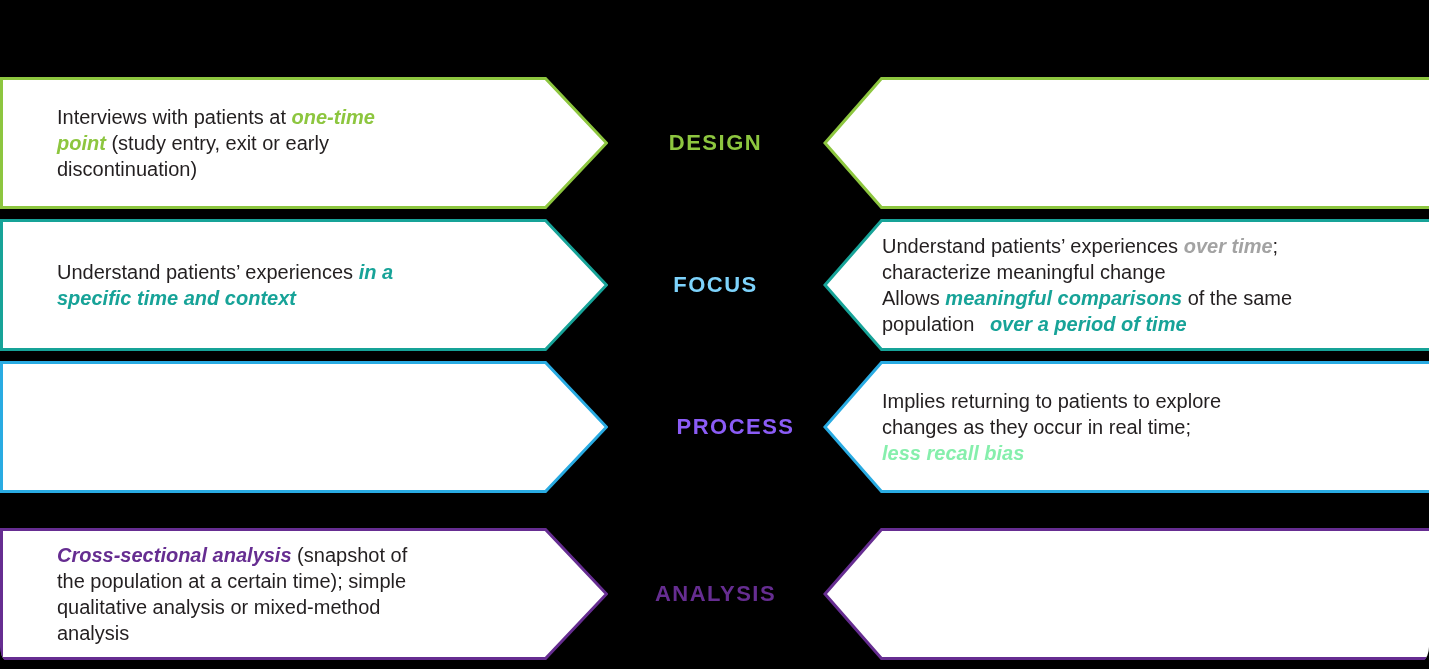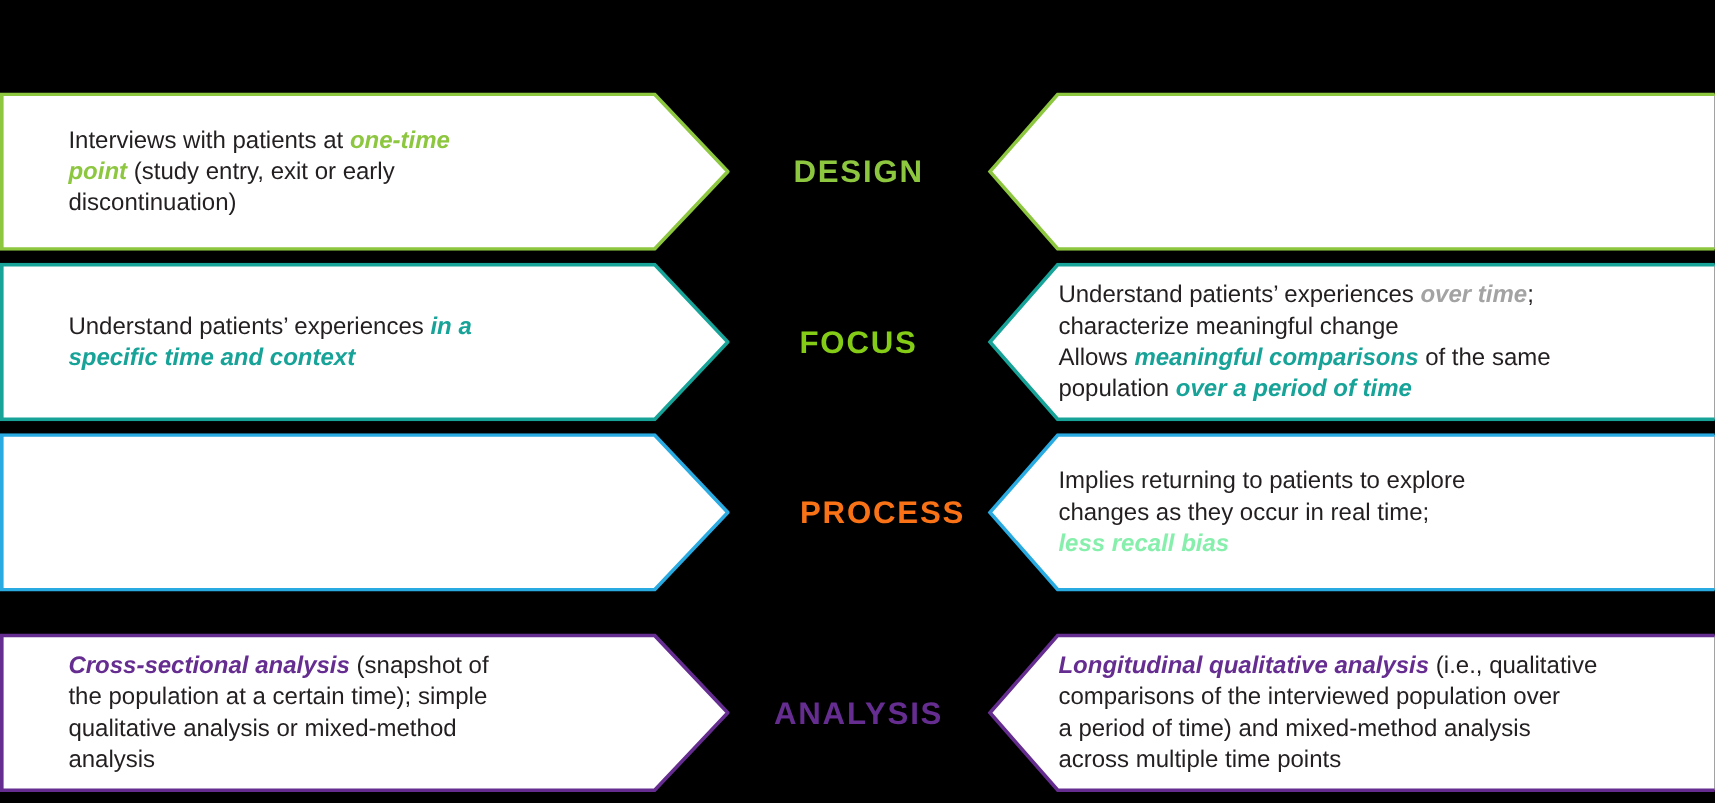--- a/index.html
+++ b/index.html
@@ -2,20 +2,21 @@
 <html><head>
 <meta charset="utf-8">
 <style>
   html,body{margin:0;padding:0;background:#000;}
   #canvas{
     position:relative;
     width:1429px;height:669px;
     background:#000;
     overflow:hidden;
     font-family:"Liberation Sans", sans-serif;
+    border-radius:22px;
   }
   .row{position:absolute;left:0;width:1429px;height:132px;}
   .box{position:absolute;top:0;height:132px;}
   .box svg{position:absolute;top:0;left:0;display:block;}
   .box-left{left:0;width:608px;}
   .box-right{left:823px;width:616px;}
   .text{
     position:absolute;top:0;height:132px;
     display:flex;align-items:center;
     color:#231F20;
@@ -23,21 +24,21 @@
     white-space:pre-line;
   }
   .text-left{left:57px;width:490px;}
   .text-right{left:882px;width:540px;}
   .text em{font-style:italic;font-weight:700;}
   .label-wrap{
     position:absolute;left:608px;top:0;width:215px;height:132px;
     display:flex;align-items:center;justify-content:center;
   }
   .row-label{
-    font-size:26px;font-weight:700;letter-spacing:1.5px;
+    font-size:22px;font-weight:700;letter-spacing:1.5px;
   }
 </style>
 </head>
 <body>
 
 <div id="canvas">
 
   <div class="row" style="top:77px">
     <div class="box box-left">
       <svg width="608" height="132" viewBox="0 0 608 132">
@@ -66,63 +67,59 @@
     <div class="box box-right">
       <svg width="616" height="132" viewBox="0 0 616 132">
         <path d="M2 66 L58.5 1.5 H616 V130.5 H58.5 Z" fill="#FFFFFF" stroke-width="3" stroke="#17A398"></path>
       </svg>
     </div>
     <div class="text text-left"><div><span>Understand patients’ experiences </span><em style="color: rgb(23, 163, 152);">in a
 specific time and context</em></div></div>
     <div class="text text-right"><div><span>Understand patients’ experiences </span><em style="color: #a3a3a3;">over time</em><span>;
 characterize meaningful change
 Allows </span><em style="color: rgb(23, 163, 152);">meaningful comparisons</em><span> of the same
-population </span><em style="color: rgb(23, 163, 152);">over a period of time</em></div></div>
+population </span><em style="color: rgb(23, 163, 152); margin-left: 10px;">over a period of time</em></div></div>
     <div class="label-wrap">
-      <span class="row-label" style="color: #84cc16;">FOCUS</span>
+      <span class="row-label" style="color: #7dd3fc;">FOCUS</span>
     </div>
   </div>
 
   <div class="row" style="top:361px">
     <div class="box box-left">
       <svg width="608" height="132" viewBox="0 0 608 132">
         <path d="M1.5 1.5 H545.5 L606.5 66 L545.5 130.5 H1.5 Z" fill="#FFFFFF" stroke-width="3" stroke="#29ABE2"></path>
       </svg>
     </div>
     <div class="box box-right">
       <svg width="616" height="132" viewBox="0 0 616 132">
         <path d="M2 66 L58.5 1.5 H616 V130.5 H58.5 Z" fill="#FFFFFF" stroke-width="3" stroke="#29ABE2"></path>
       </svg>
     </div>
     <div class="text text-left"><div><em style="color: #ffffff;">Can be influenced by recall bias</em></div></div>
     <div class="text text-right"><div><span>Implies returning to patients to explore
 changes as they occur in real time;
 </span><em style="color: #86efac;">less recall bias</em></div></div>
     <div class="label-wrap">
-      <span class="row-label" style="color: #f97316; margin-left: 40px;">PROCESS</span>
+      <span class="row-label" style="color: #8b5cf6; margin-left: 40px;">PROCESS</span>
     </div>
   </div>
 
   <div class="row" style="top:528px">
     <div class="box box-left">
       <svg width="608" height="132" viewBox="0 0 608 132">
         <path d="M1.5 1.5 H545.5 L606.5 66 L545.5 130.5 H1.5 Z" fill="#FFFFFF" stroke-width="3" stroke="#662D91"></path>
       </svg>
     </div>
     <div class="box box-right">
       <svg width="616" height="132" viewBox="0 0 616 132">
         <path d="M2 66 L58.5 1.5 H616 V130.5 H58.5 Z" fill="#FFFFFF" stroke-width="3" stroke="#662D91"></path>
       </svg>
     </div>
     <div class="text text-left"><div><em style="color: rgb(102, 45, 145);">Cross-sectional analysis</em><span> (snapshot of
 the population at a certain time); simple
 qualitative analysis or mixed-method
 analysis</span></div></div>
-    <div class="text text-right"><div><em style="color: rgb(102, 45, 145);">Longitudinal qualitative analysis</em><span> (i.e., qualitative
-comparisons of the interviewed population over
-a period of time) and mixed-method analysis
-across multiple time points</span></div></div>
     <div class="label-wrap">
       <span class="row-label" style="color: rgb(102, 45, 145);">ANALYSIS</span>
     </div>
   </div>
 
 </div>
 
 </body></html>

